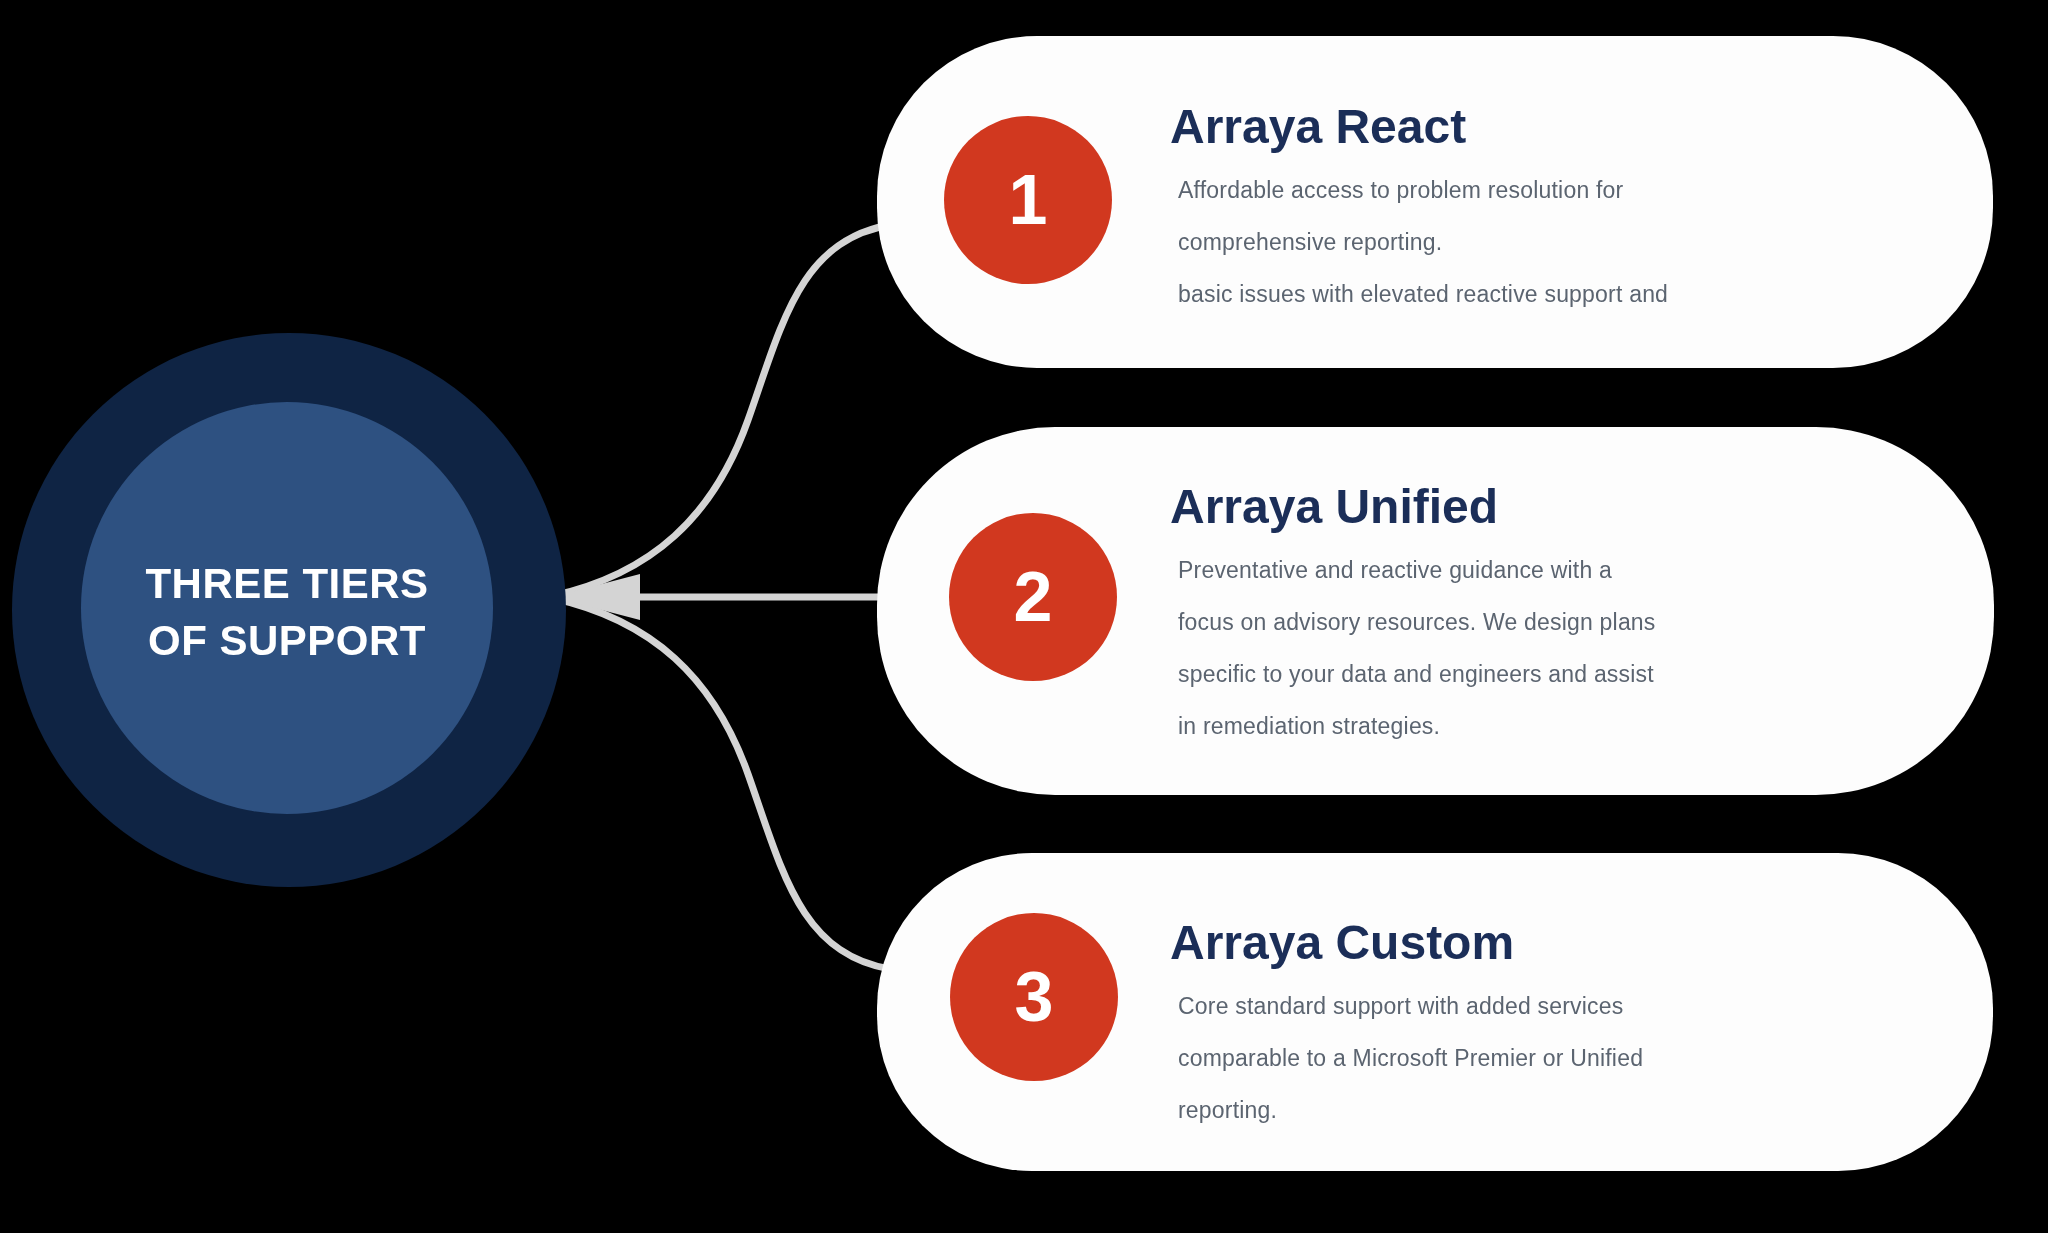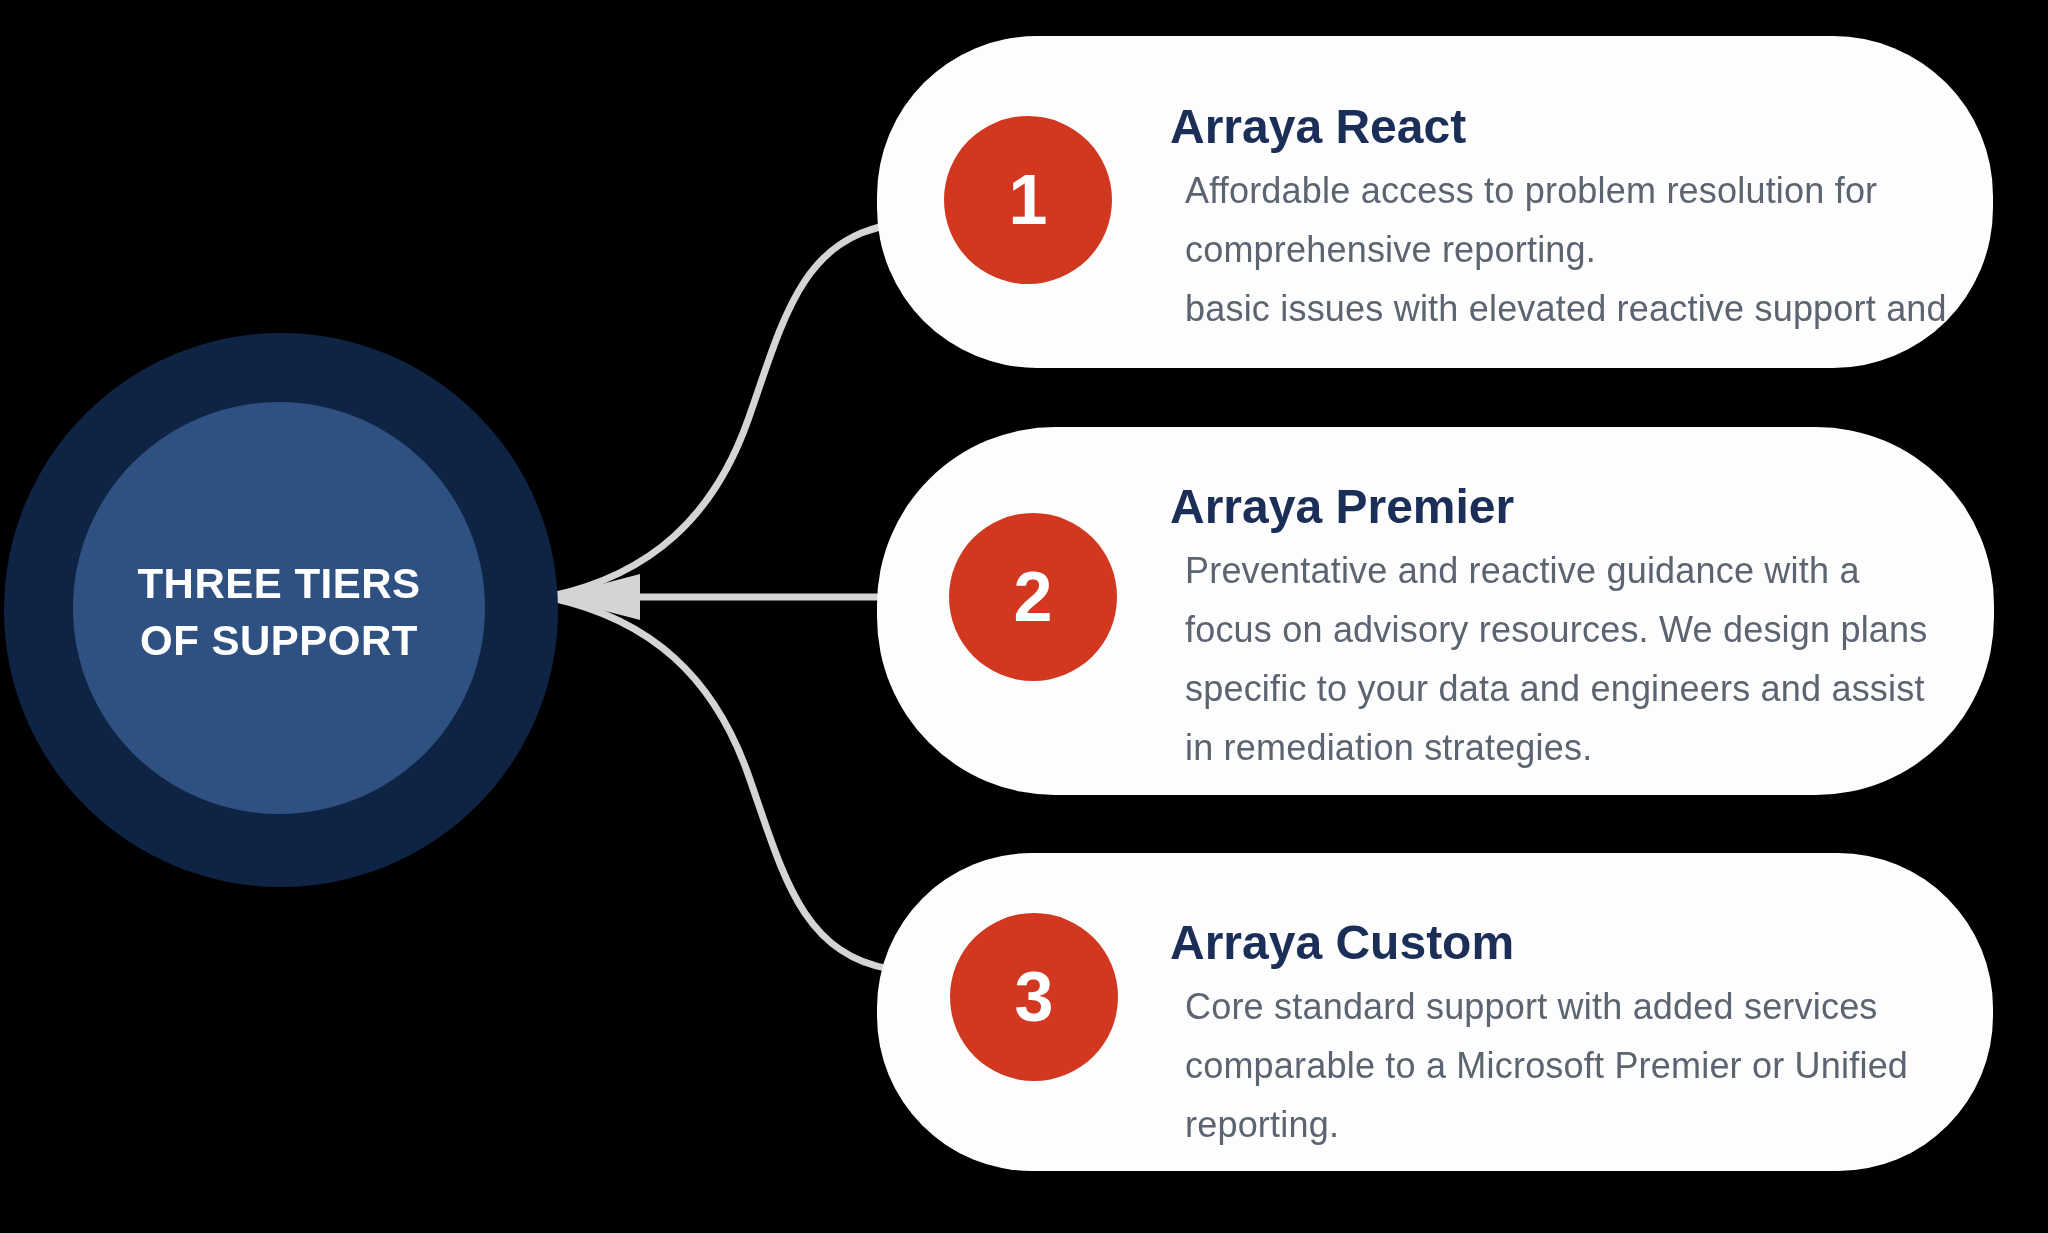--- a/index.html
+++ b/index.html
@@ -28,21 +28,21 @@
     stroke: var(--c-connector, #d4d4d4);
     stroke-width: 7;
   }
   .connectors polygon {
     fill: var(--c-connector, #d4d4d4);
   }
 
   
   .hub-outer {
     position: absolute;
-    left: 4px; top: 333px;
+    left: 12px; top: 333px;
     width: 554px; height: 554px;
     border-radius: 50%;
     background: var(--c-hub_outer, #0f2444);
     z-index: 2;
   }
   .hub-inner {
     position: absolute;
     left: 69px; top: 69px;
     width: 412px; height: 412px;
     border-radius: 50%;
@@ -104,23 +104,23 @@
 
   .card-title {
     margin: 0 0 14px 0;
     color: var(--c-title, #1b2e58);
     font-size: 48px;
     line-height: 54px;
     font-weight: 700;
     white-space: nowrap;
   }
   .body-line {
-    margin: 15px;
+    margin: 8px;
     color: var(--c-body, #5b6470);
-    font-size: 36px;
+    font-size: 23px;
     line-height: 44px;
     font-weight: 400;
     letter-spacing: 0.2px;
     white-space: nowrap;
   }
 </style>
 </head>
 <body>
 
 <div class="stage">
@@ -151,21 +151,21 @@
       <p class="body-line">comprehensive reporting.</p>
       <p class="body-line">basic issues with elevated reactive support and</p>
     </div>
   </section>
 
   <section class="card card-2">
     <div class="badge">
       <span>2</span>
     </div>
     <div class="card-text">
-      <h2 class="card-title">Arraya Premier</h2>
+      <h2 class="card-title">Arraya Unified</h2>
       <p class="body-line">Preventative and reactive guidance with a</p>
       <p class="body-line">focus on advisory resources. We design plans</p>
       <p class="body-line">specific to your data and engineers and assist</p>
       <p class="body-line">in remediation strategies.</p>
     </div>
   </section>
 
   <section class="card card-3">
     <div class="badge">
       <span>3</span>

